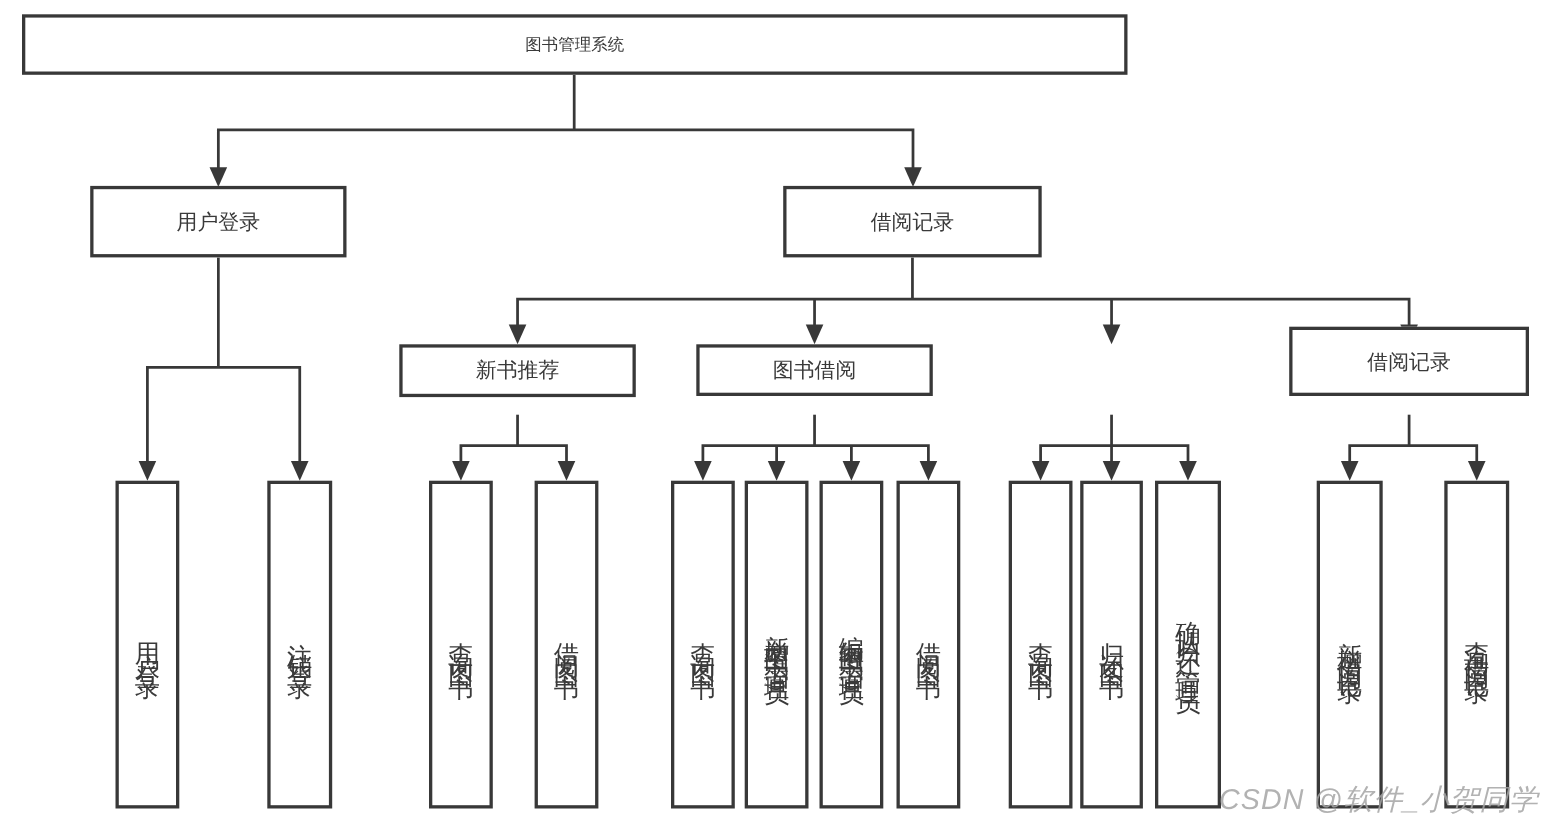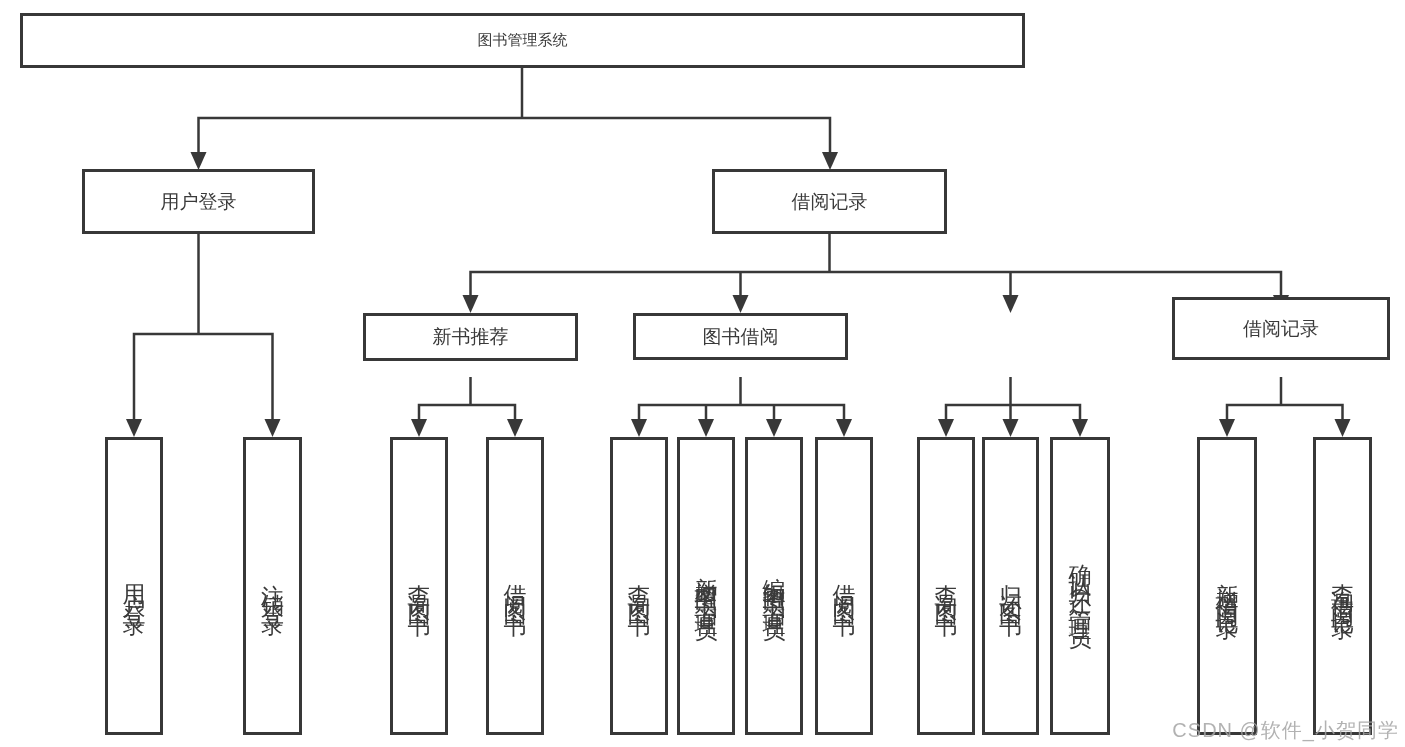--- a/index.html
+++ b/index.html
@@ -39,25 +39,26 @@
     line-height:1;
   }
   .ls4{letter-spacing:10px;}
   .ls6{letter-spacing:7px;}
   .ls8{letter-spacing:9px;}
   .ls9{letter-spacing:6px;}
   .watermark{
     position:absolute;
     right:6px;bottom:3px;
     z-index:2;
-    font-size:20px;
+    font-size:26px;
     color:var(--watermark);
     opacity:0.85;
     letter-spacing:1px;
     white-space:nowrap;
+    font-style:italic;
   }
 </style>
 </head>
 <body>
 
 <div class="canvas">
 
   <svg class="connectors" width="1405" height="747">
     <g>
       <path d="M522 68 V118"></path>

